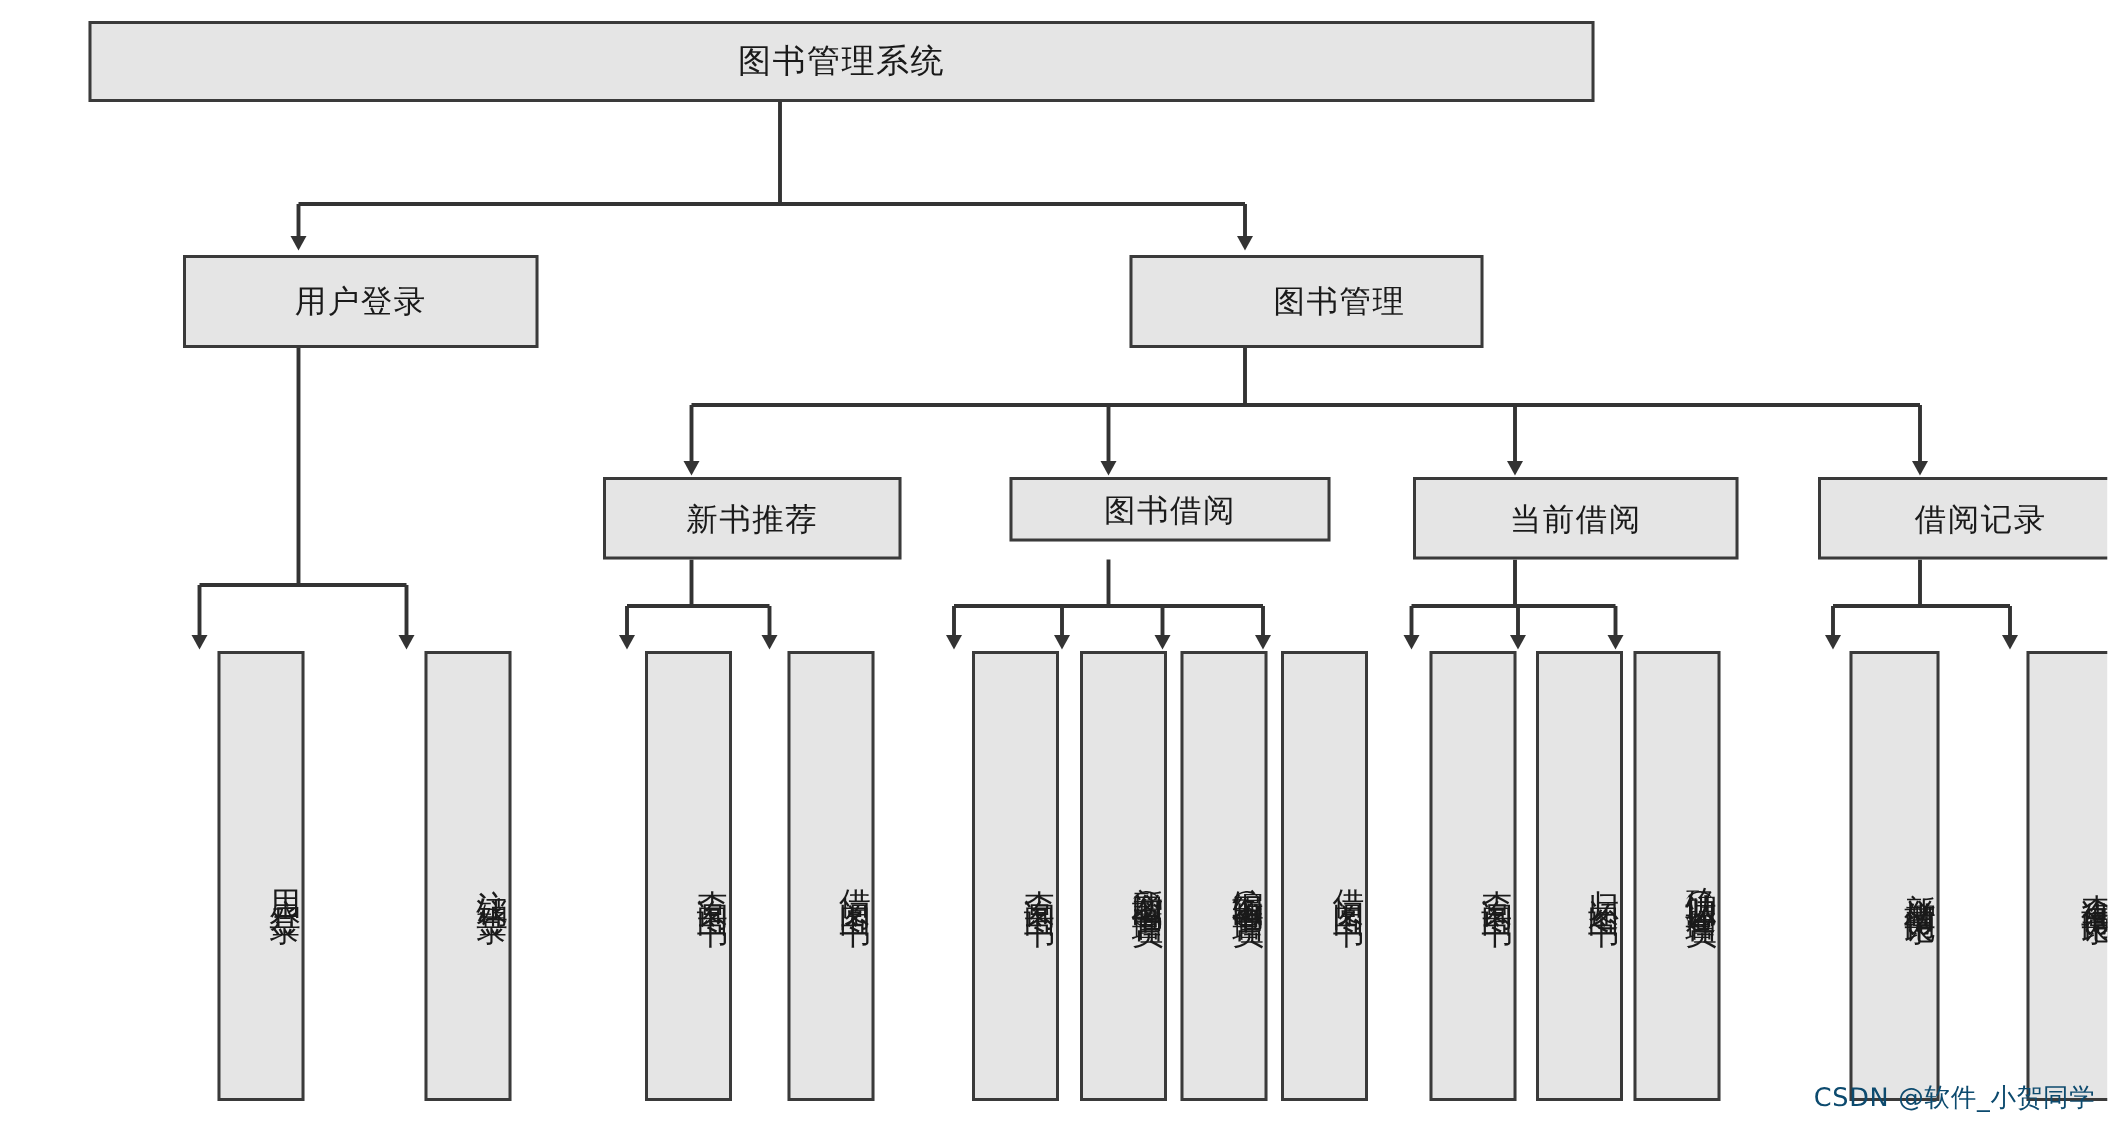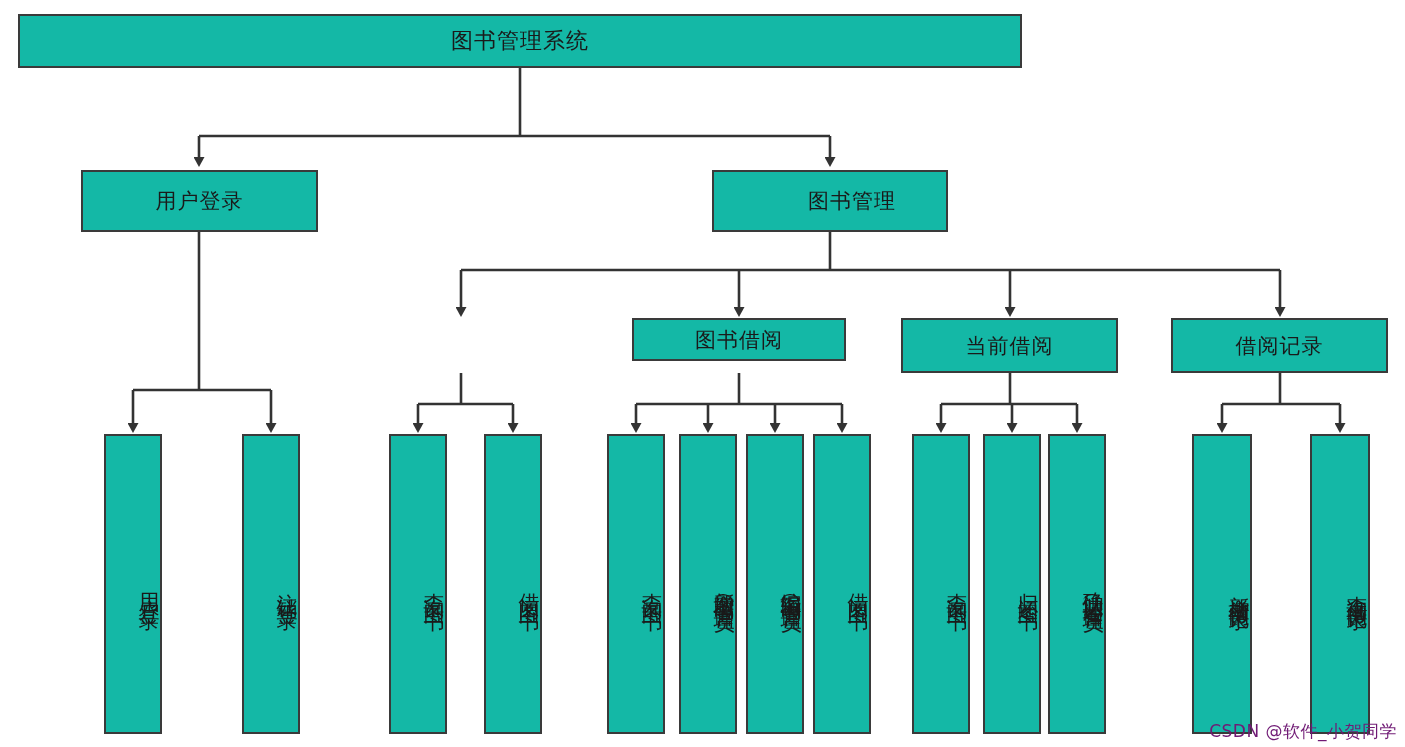--- a/index.html
+++ b/index.html
@@ -21,25 +21,26 @@
     position: absolute;
     left: 0;
     top: 0;
     width: 1405px;
     height: 747px;
   }
   .node {
     position: absolute;
     box-sizing: border-box;
     border: 2px solid #3a3a3a;
-    background: #14b8a6;
+    background: #e5e5e5;
     display: flex;
     align-items: center;
     justify-content: center;
     color: #1a1a1a;
+    margin-left: 41px;
   }
   .node-h {
     font-size: 21px;
     letter-spacing: 1px;
   }
   .node-root {
     font-size: 22px;
     letter-spacing: 1px;
   }
   .node-v {
@@ -54,21 +55,21 @@
     white-space: nowrap;
   }
   .node-v.compact {
     letter-spacing: 3px;
   }
   .watermark {
     position: absolute;
     right: 8px;
     bottom: 4px;
     font-size: 17px;
-    color: #701a75;
+    color: #0c4a6e;
     white-space: nowrap;
     letter-spacing: 0.5px;
   }
 </style>
 </head>
 <body>
 
 <div id="canvas">
 
   <svg id="svg-layer" viewBox="0 0 1405 747" xmlns="http://www.w3.org/2000/svg">
@@ -125,20 +126,23 @@
     <span>图书管理系统</span>
   </div>
 
   <div class="node node-h" style="left:81px; top:170px; width:237px; height:62px;">
     <span>用户登录</span>
   </div>
   <div class="node node-h" style="left:712px; top:170px; width:236px; height:62px;padding-left:44px;">
     <span>图书管理</span>
   </div>
 
+  <div class="node node-h" style="left:361px; top:318px; width:199px; height:55px;">
+    <span>新书推荐</span>
+  </div>
   <div class="node node-h" style="left:632px; top:318px; width:214px; height:43px;">
     <span>图书借阅</span>
   </div>
   <div class="node node-h" style="left:901px; top:318px; width:217px; height:55px;">
     <span>当前借阅</span>
   </div>
   <div class="node node-h" style="left:1171px; top:318px; width:217px; height:55px;">
     <span>借阅记录</span>
   </div>
 

